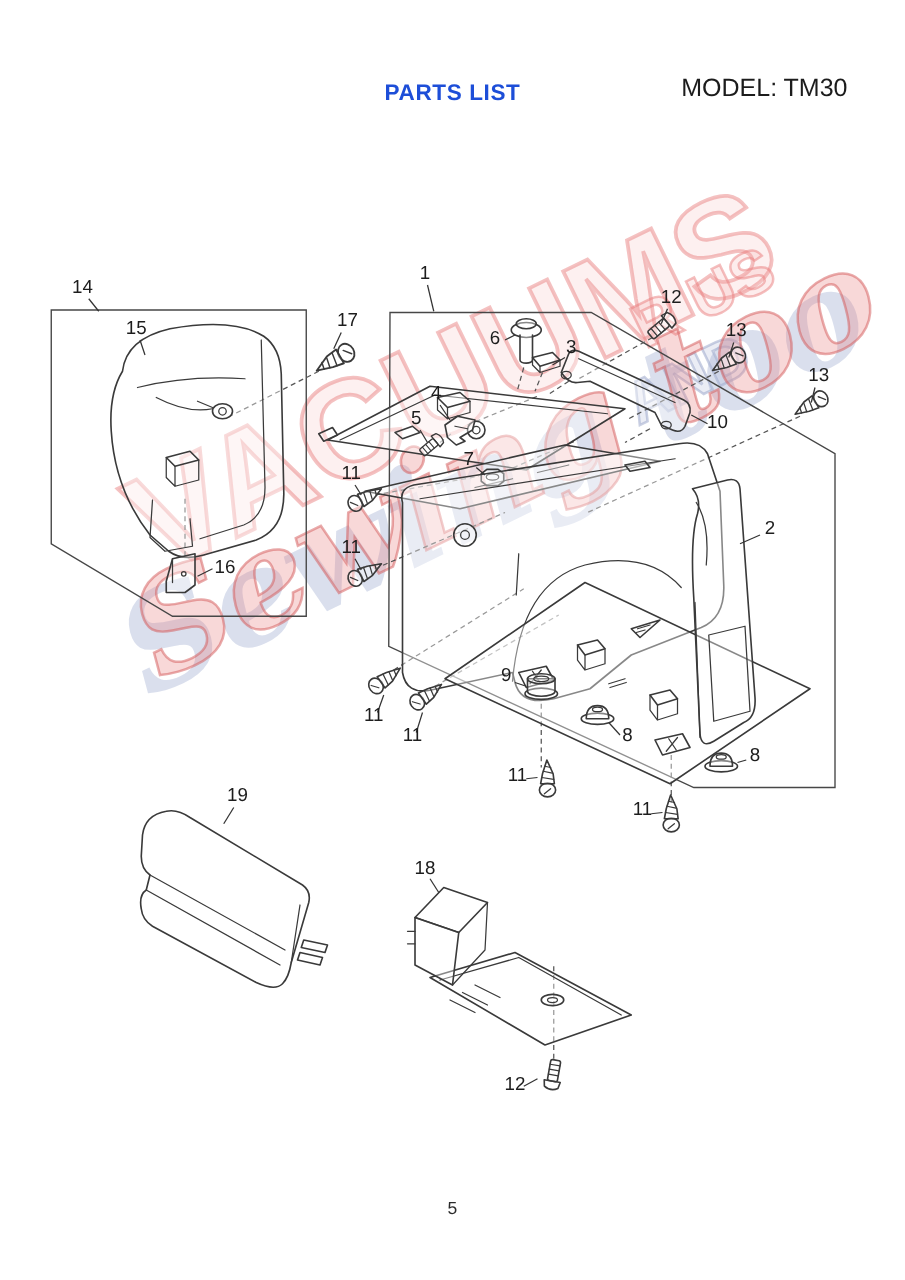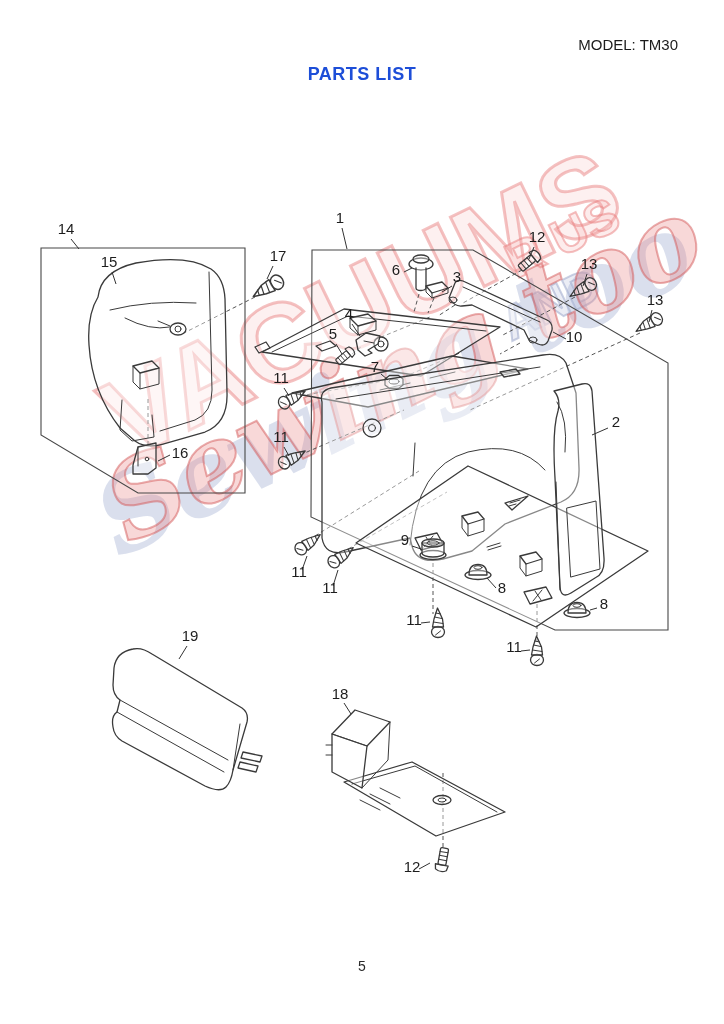--- a/index.html
+++ b/index.html
@@ -1,19 +1,19 @@
 <!DOCTYPE html>
 <html><head>
 <meta charset="utf-8">
 <style>
   html,body{margin:0;padding:0;background:#ffffff;}
   .page{position:relative;width:724px;height:1024px;background:#ffffff;overflow:hidden;
         font-family:"Liberation Sans",sans-serif;}
   
-  .model-label{position:absolute;top:36px;right:46px;font-size:15px;color:#1c1c1c;z-index:3;}
+  .model-label{position:absolute;top:60px;right:46px;font-size:20px;color:#1c1c1c;z-index:3;}
   .page-title{position:absolute;top:64px;left:0;right:0;text-align:center;font-size:18px;
               font-weight:bold;letter-spacing:0.5px;color:#1d4ed8;z-index:3;}
   .page-number{position:absolute;top:958px;left:0;right:0;text-align:center;font-size:14px;color:#2a2a2a;z-index:3;}
   
   .wm{position:absolute;z-index:0;pointer-events:none;white-space:nowrap;font-weight:bold;}
   .wm-vacuums{left:82px;top:368px;font-size:112px;transform:rotate(-26deg);transform-origin:left top;
       color:rgba(243,160,160,0.16);-webkit-text-stroke:3px rgba(233,125,125,0.48);}
   .wm-rus{left:496px;top:238px;font-size:50px;transform:rotate(-26deg);transform-origin:left top;
       color:rgba(243,160,160,0.2);-webkit-text-stroke:2px rgba(233,125,125,0.5);}
   .wm-and{left:492px;top:302px;font-size:48px;transform:rotate(-26deg);transform-origin:left top;

